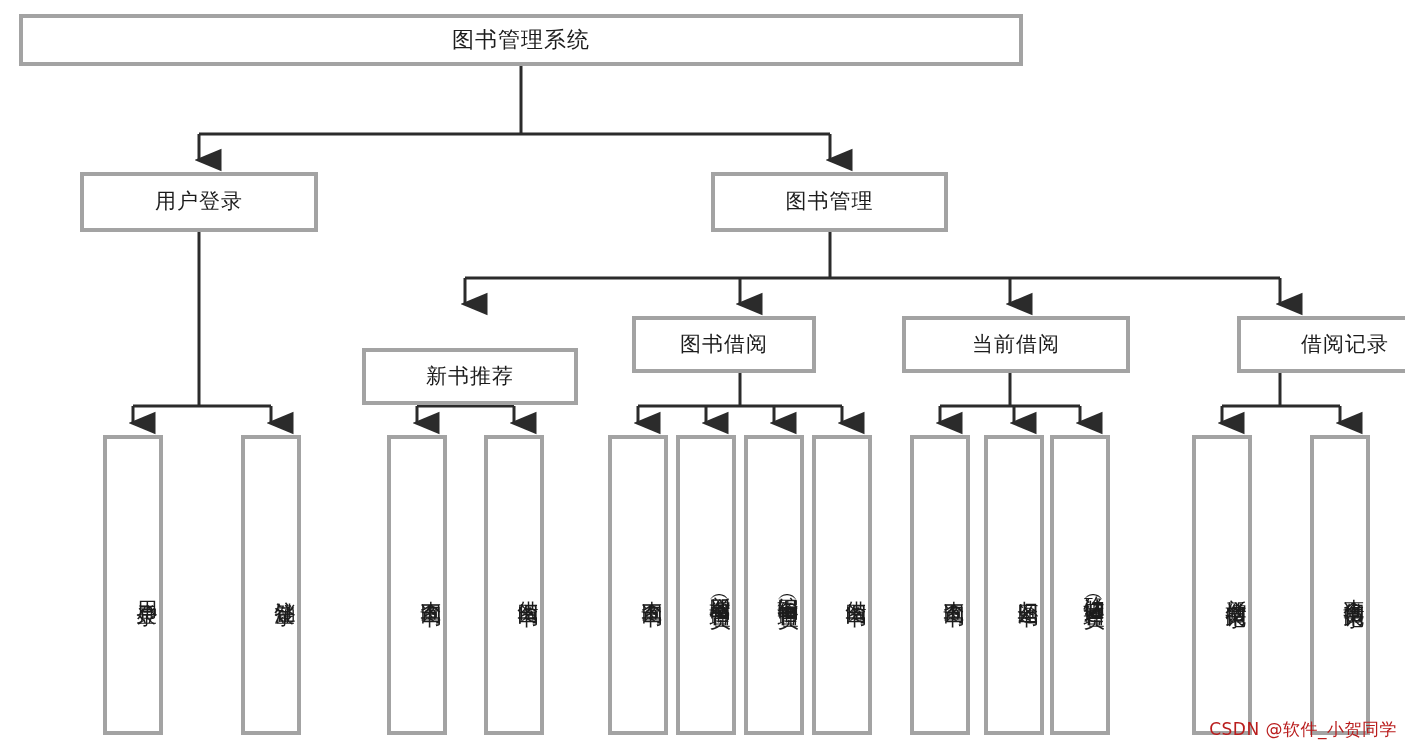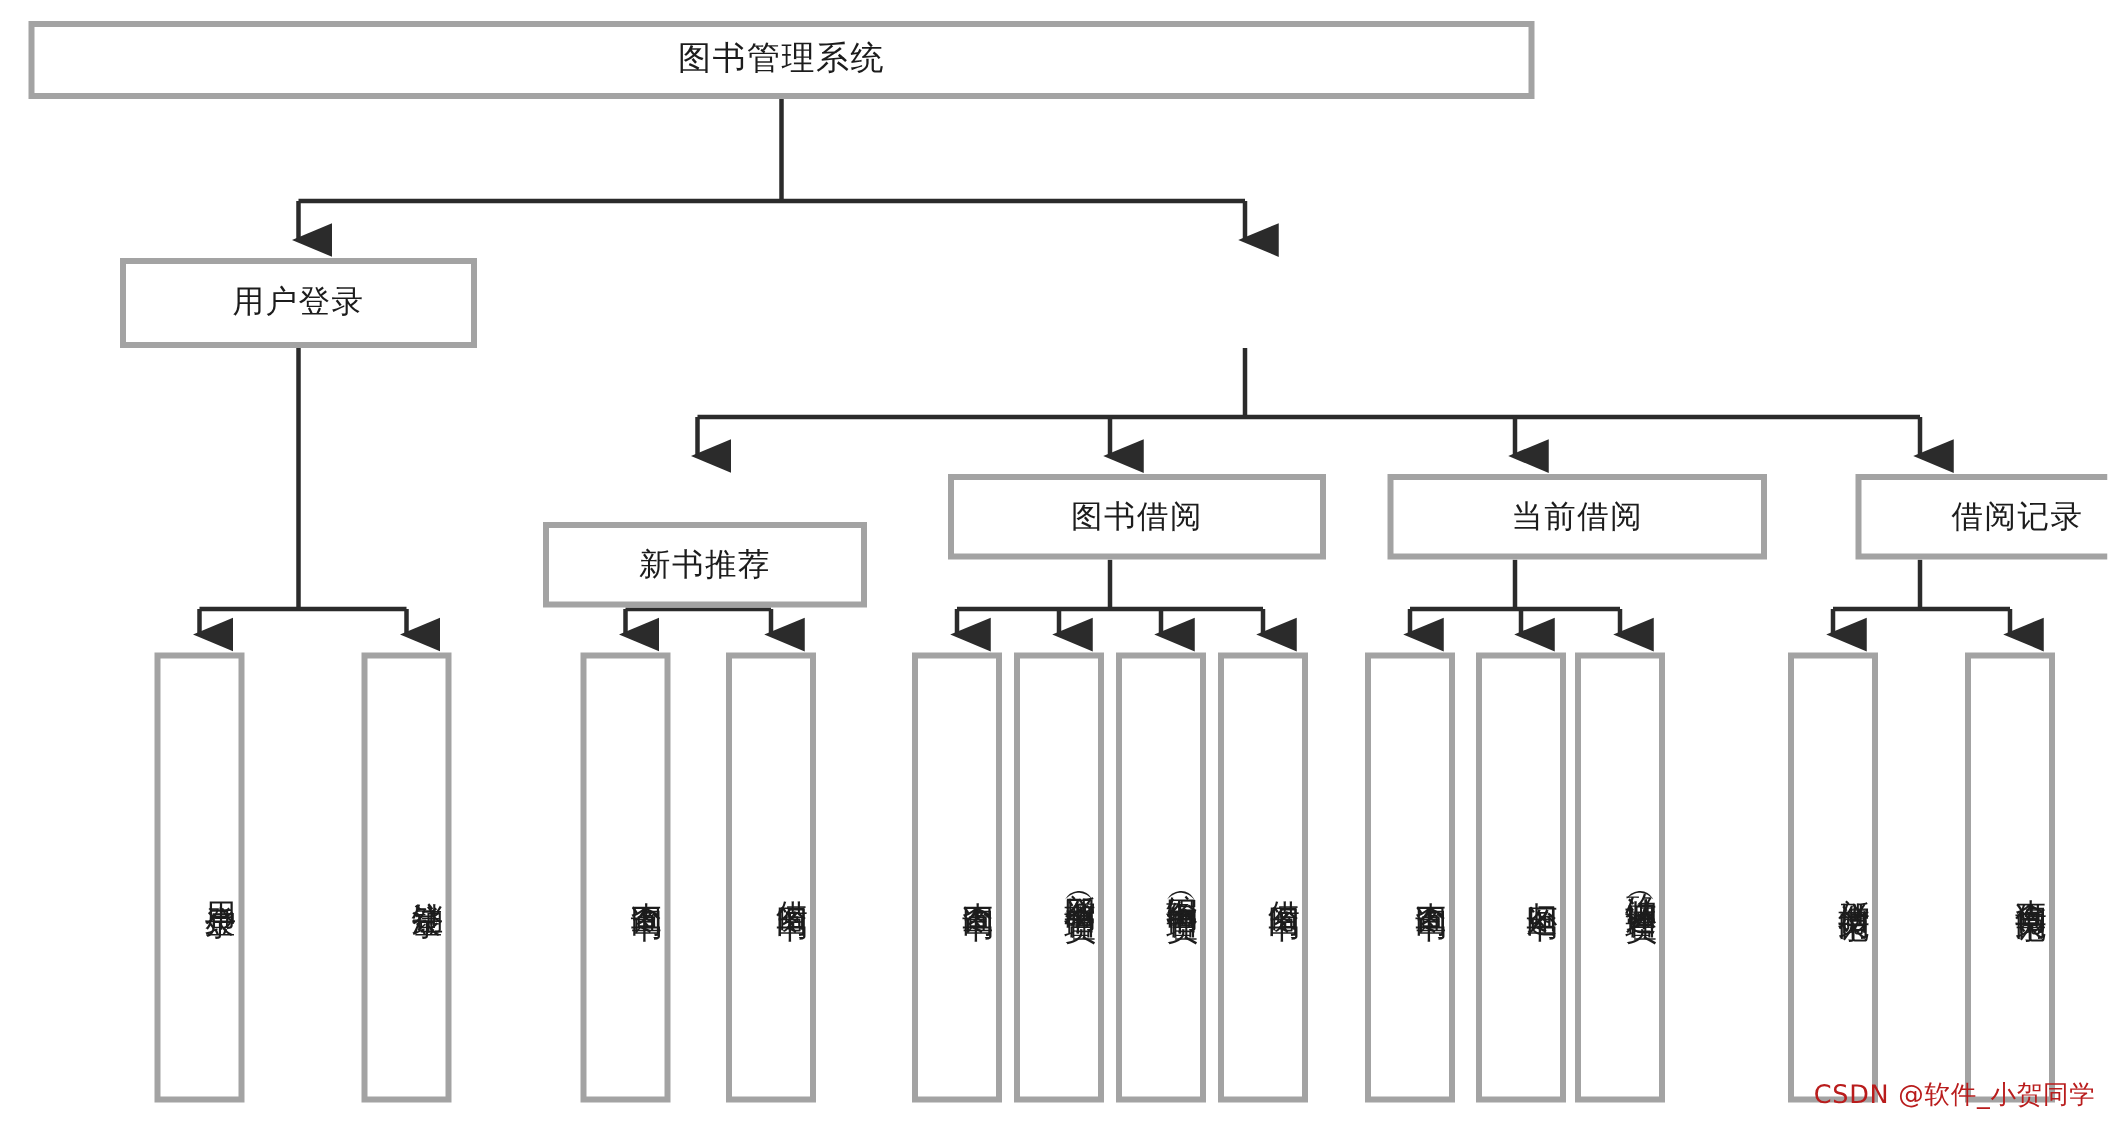--- a/index.html
+++ b/index.html
@@ -141,28 +141,31 @@
     </g>
   </svg>
 
   <div class="node h root" style="left: 19px; top: 14px; width: 1004px; height: 52px;">
     <span>图书管理系统</span>
   </div>
 
   <div class="node h" style="left: 80px; top: 172px; width: 238px; height: 60px;">
     <span>用户登录</span>
   </div>
+  <div class="node h" style="left: 711px; top: 172px; width: 237px; height: 60px;">
+    <span>图书管理</span>
+  </div>
 
   <div class="node h" style="left: 362px; top: 316px; width: 216px; height: 57px; margin-top: 32px;">
     <span>新书推荐</span>
   </div>
-  <div class="node h" style="left: 632px; top: 316px; width: 252px; height: 57px;">
+  <div class="node h" style="left: 632px; top: 316px; width: 184px; height: 57px;">
     <span>图书借阅</span>
   </div>
-  <div class="node h" style="left: 902px; top: 316px; width: 253px; height: 57px; margin-left: 23px;">
+  <div class="node h" style="left: 902px; top: 316px; width: 228px; height: 57px;">
     <span>当前借阅</span>
   </div>
   <div class="node h" style="left: 1201px; top: 316px; width: 216px; height: 57px; margin-left: 36px;">
     <span>借阅记录</span>
   </div>
 
   <div class="node v" style="left: 103px; top: 435px; width: 60px; height: 300px;">
     <span>用户登录</span>
   </div>
   <div class="node v" style="left: 241px; top: 435px; width: 60px; height: 300px;">

